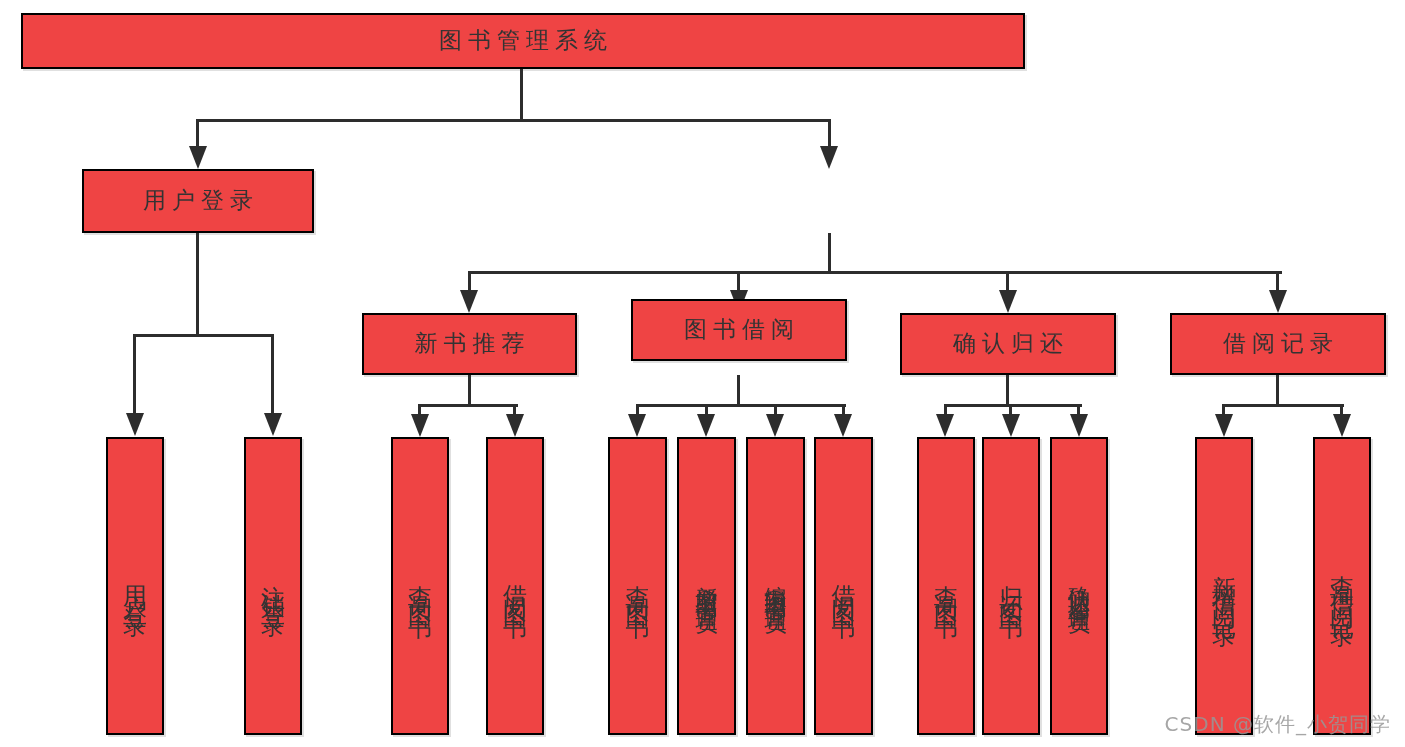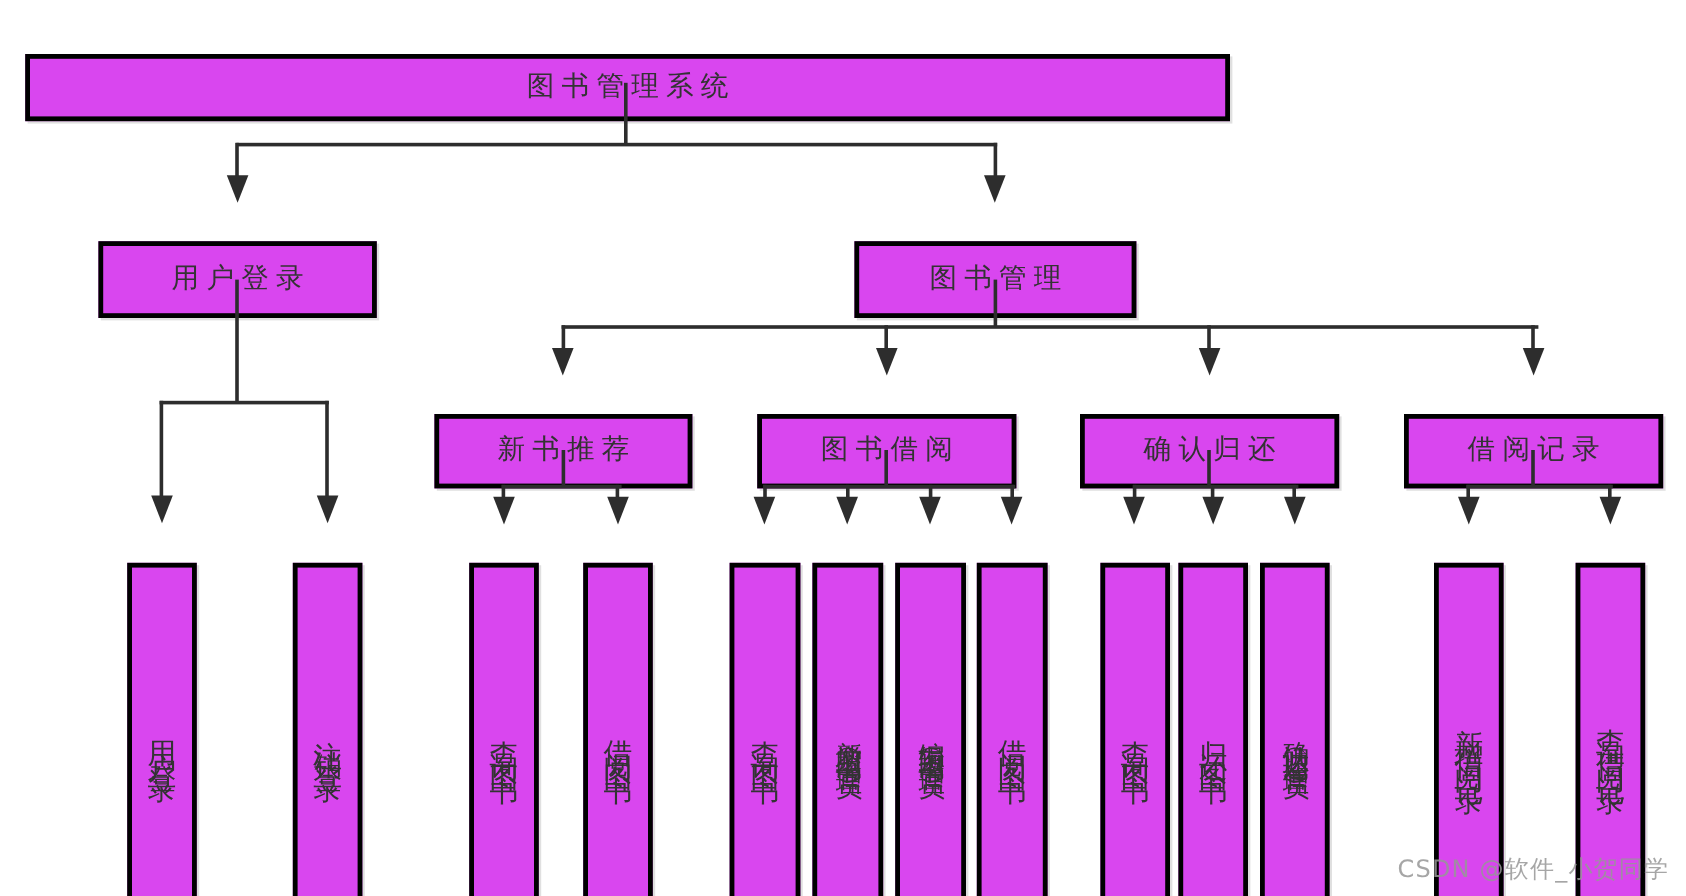--- a/index.html
+++ b/index.html
@@ -7,27 +7,26 @@
     position: relative;
     width: 1405px;
     height: 747px;
     background: #ffffff;
     overflow: hidden;
     font-family: "DejaVu Sans", "Liberation Sans", sans-serif;
   }
   .box {
     position: absolute;
     box-sizing: border-box;
-    border: 4px solid #000000;
-    background: #d946ef;
+    border: 2px solid #000000;
+    background: #ef4444;
     display: flex;
     align-items: center;
     justify-content: center;
     box-shadow: 2px 2px 0 rgba(0,0,0,0.12);
-    margin-top: 32px;
   }
   .hlabel {
     font-size: 23px;
     letter-spacing: 6px;
     text-indent: 6px;
     color: #333333;
     white-space: nowrap;
     line-height: 1.2;
   }
   .vlabel {
@@ -75,23 +74,20 @@
   <div class="vl" style="left:520px; top:69px; height:51px;"></div>
   <div class="hl" style="left:197px; top:119px; width:634px;"></div>
   <div class="vl" style="left:196px; top:119px; height:29px;"></div>
   <div class="ar" style="left:189px; top:146px;"></div>
   <div class="vl" style="left:828px; top:119px; height:29px;"></div>
   <div class="ar" style="left:820px; top:146px;"></div>
 
   <div class="box" style="left:82px; top:169px; width:232px; height:64px;">
     <span class="hlabel">用户登录</span>
   </div>
-  <div class="box" style="left:712px; top:169px; width:235px; height:64px;">
-    <span class="hlabel">图书管理</span>
-  </div>
 
   <div class="vl" style="left:196px; top:233px; height:103px;"></div>
   <div class="hl" style="left:133px; top:334px; width:141px;"></div>
   <div class="vl" style="left:133px; top:334px; height:81px;"></div>
   <div class="ar" style="left:126px; top:413px;"></div>
   <div class="vl" style="left:271px; top:334px; height:81px;"></div>
   <div class="ar" style="left:264px; top:413px;"></div>
 
   <div class="vl" style="left:828px; top:233px; height:40px;"></div>
   <div class="hl" style="left:468px; top:271px; width:814px;"></div>
@@ -100,21 +96,21 @@
   <div class="vl" style="left:737px; top:271px; height:22px;"></div>
   <div class="ar" style="left:730px; top:290px;"></div>
   <div class="vl" style="left:1006px; top:271px; height:22px;"></div>
   <div class="ar" style="left:999px; top:290px;"></div>
   <div class="vl" style="left:1276px; top:271px; height:22px;"></div>
   <div class="ar" style="left:1269px; top:290px;"></div>
 
   <div class="box" style="left:362px; top:313px; width:215px; height:62px;">
     <span class="hlabel">新书推荐</span>
   </div>
-  <div class="box" style="left:631px; top:313px; width:216px; height:62px;">
+  <div class="box" style="left:631px; top:299px; width:216px; height:62px;">
     <span class="hlabel">图书借阅</span>
   </div>
   <div class="box" style="left:900px; top:313px; width:216px; height:62px;">
     <span class="hlabel">确认归还</span>
   </div>
   <div class="box" style="left:1170px; top:313px; width:216px; height:62px;">
     <span class="hlabel">借阅记录</span>
   </div>
 
   <div class="vl" style="left:468px; top:375px; height:31px;"></div>

